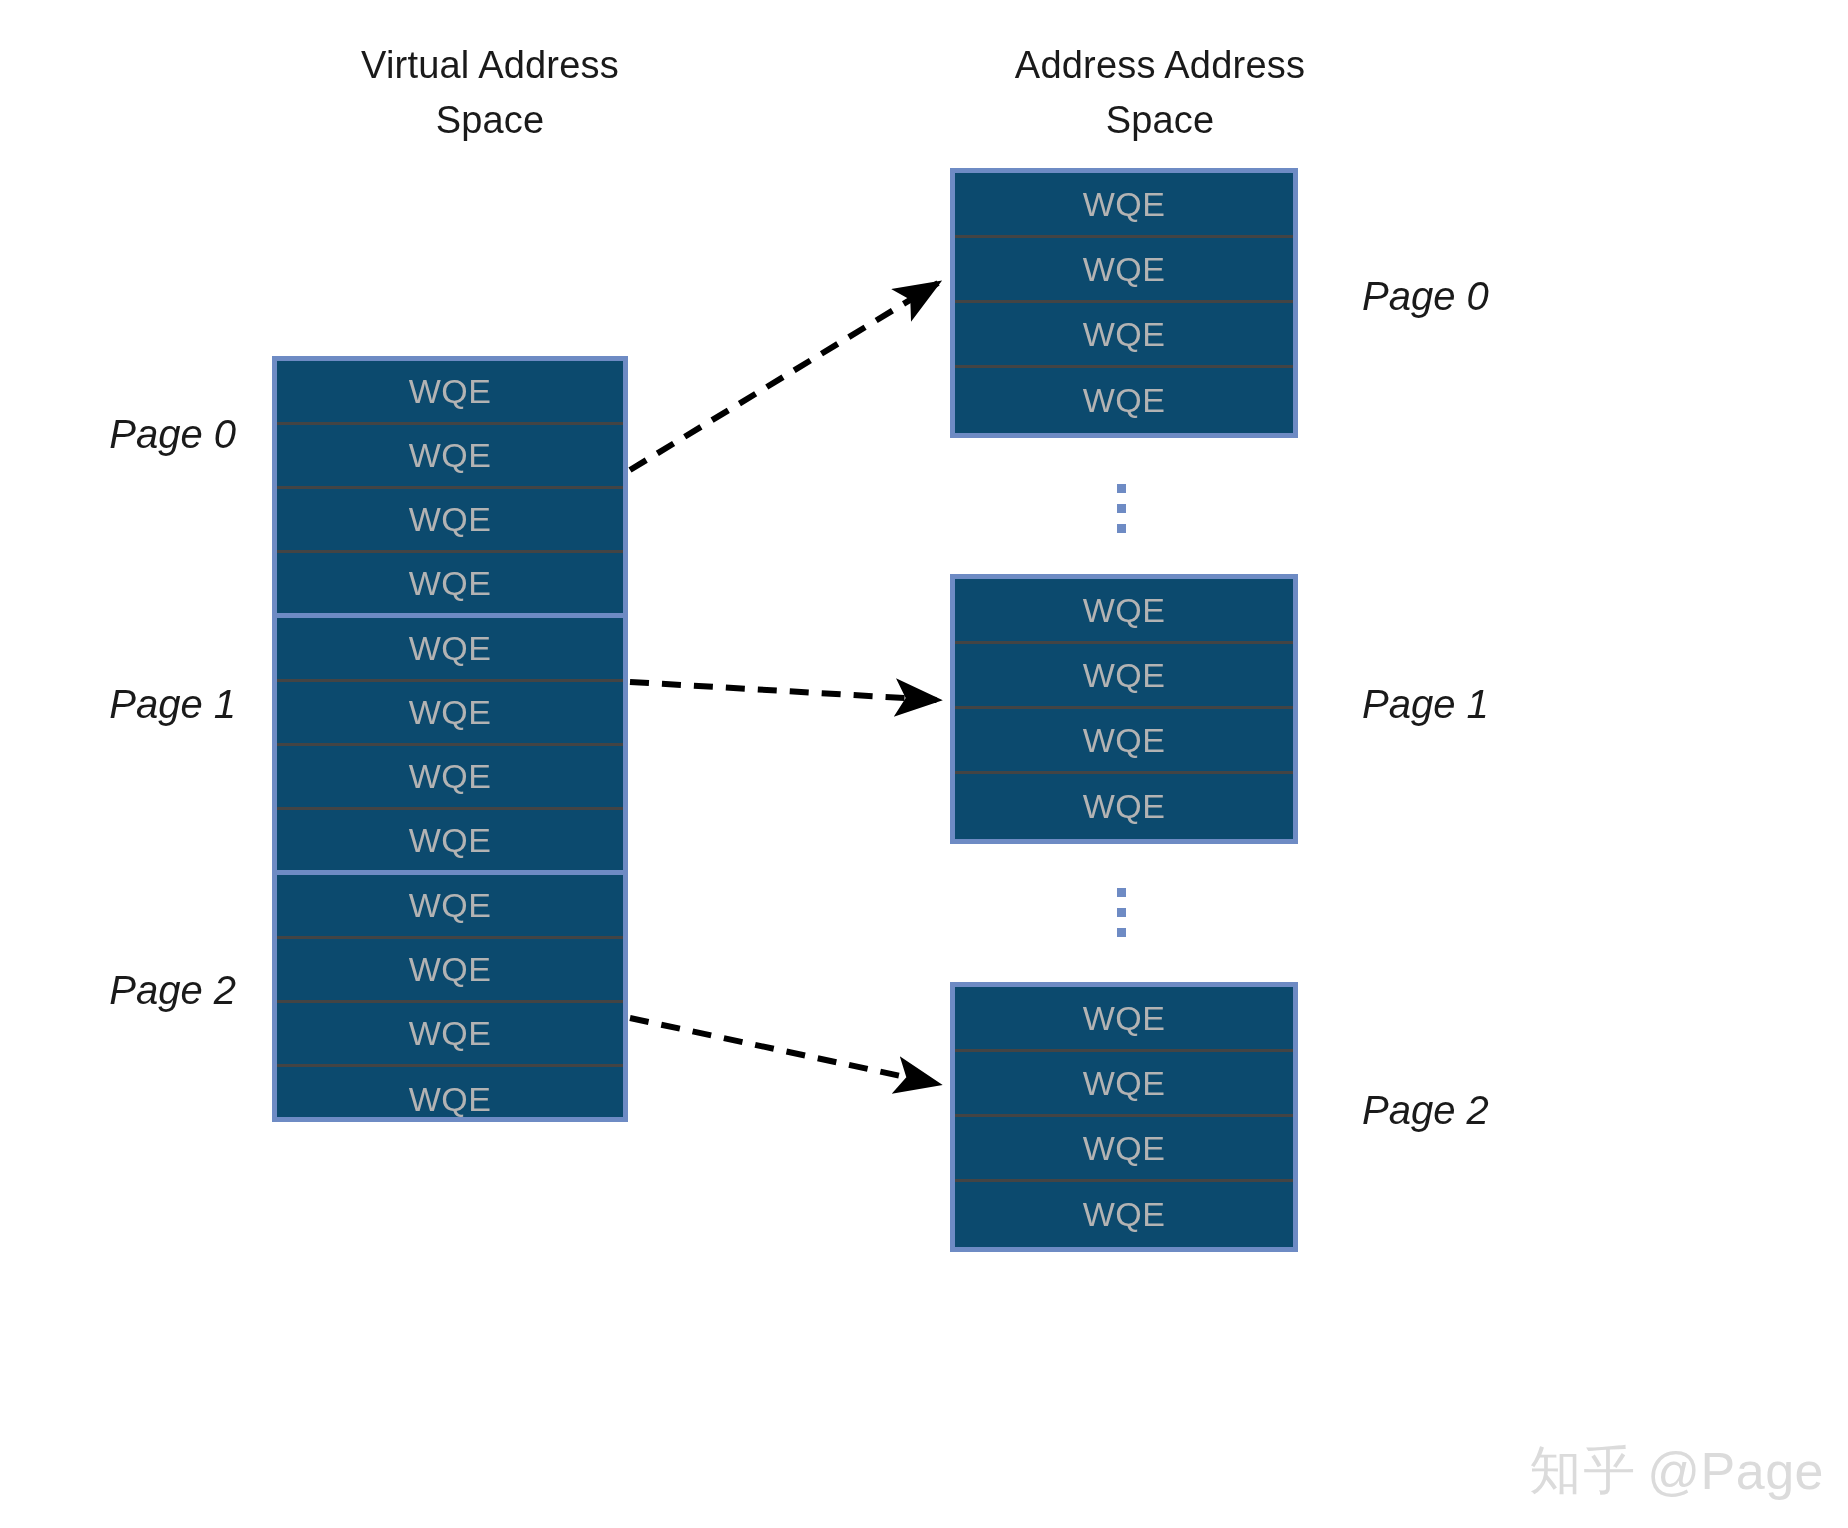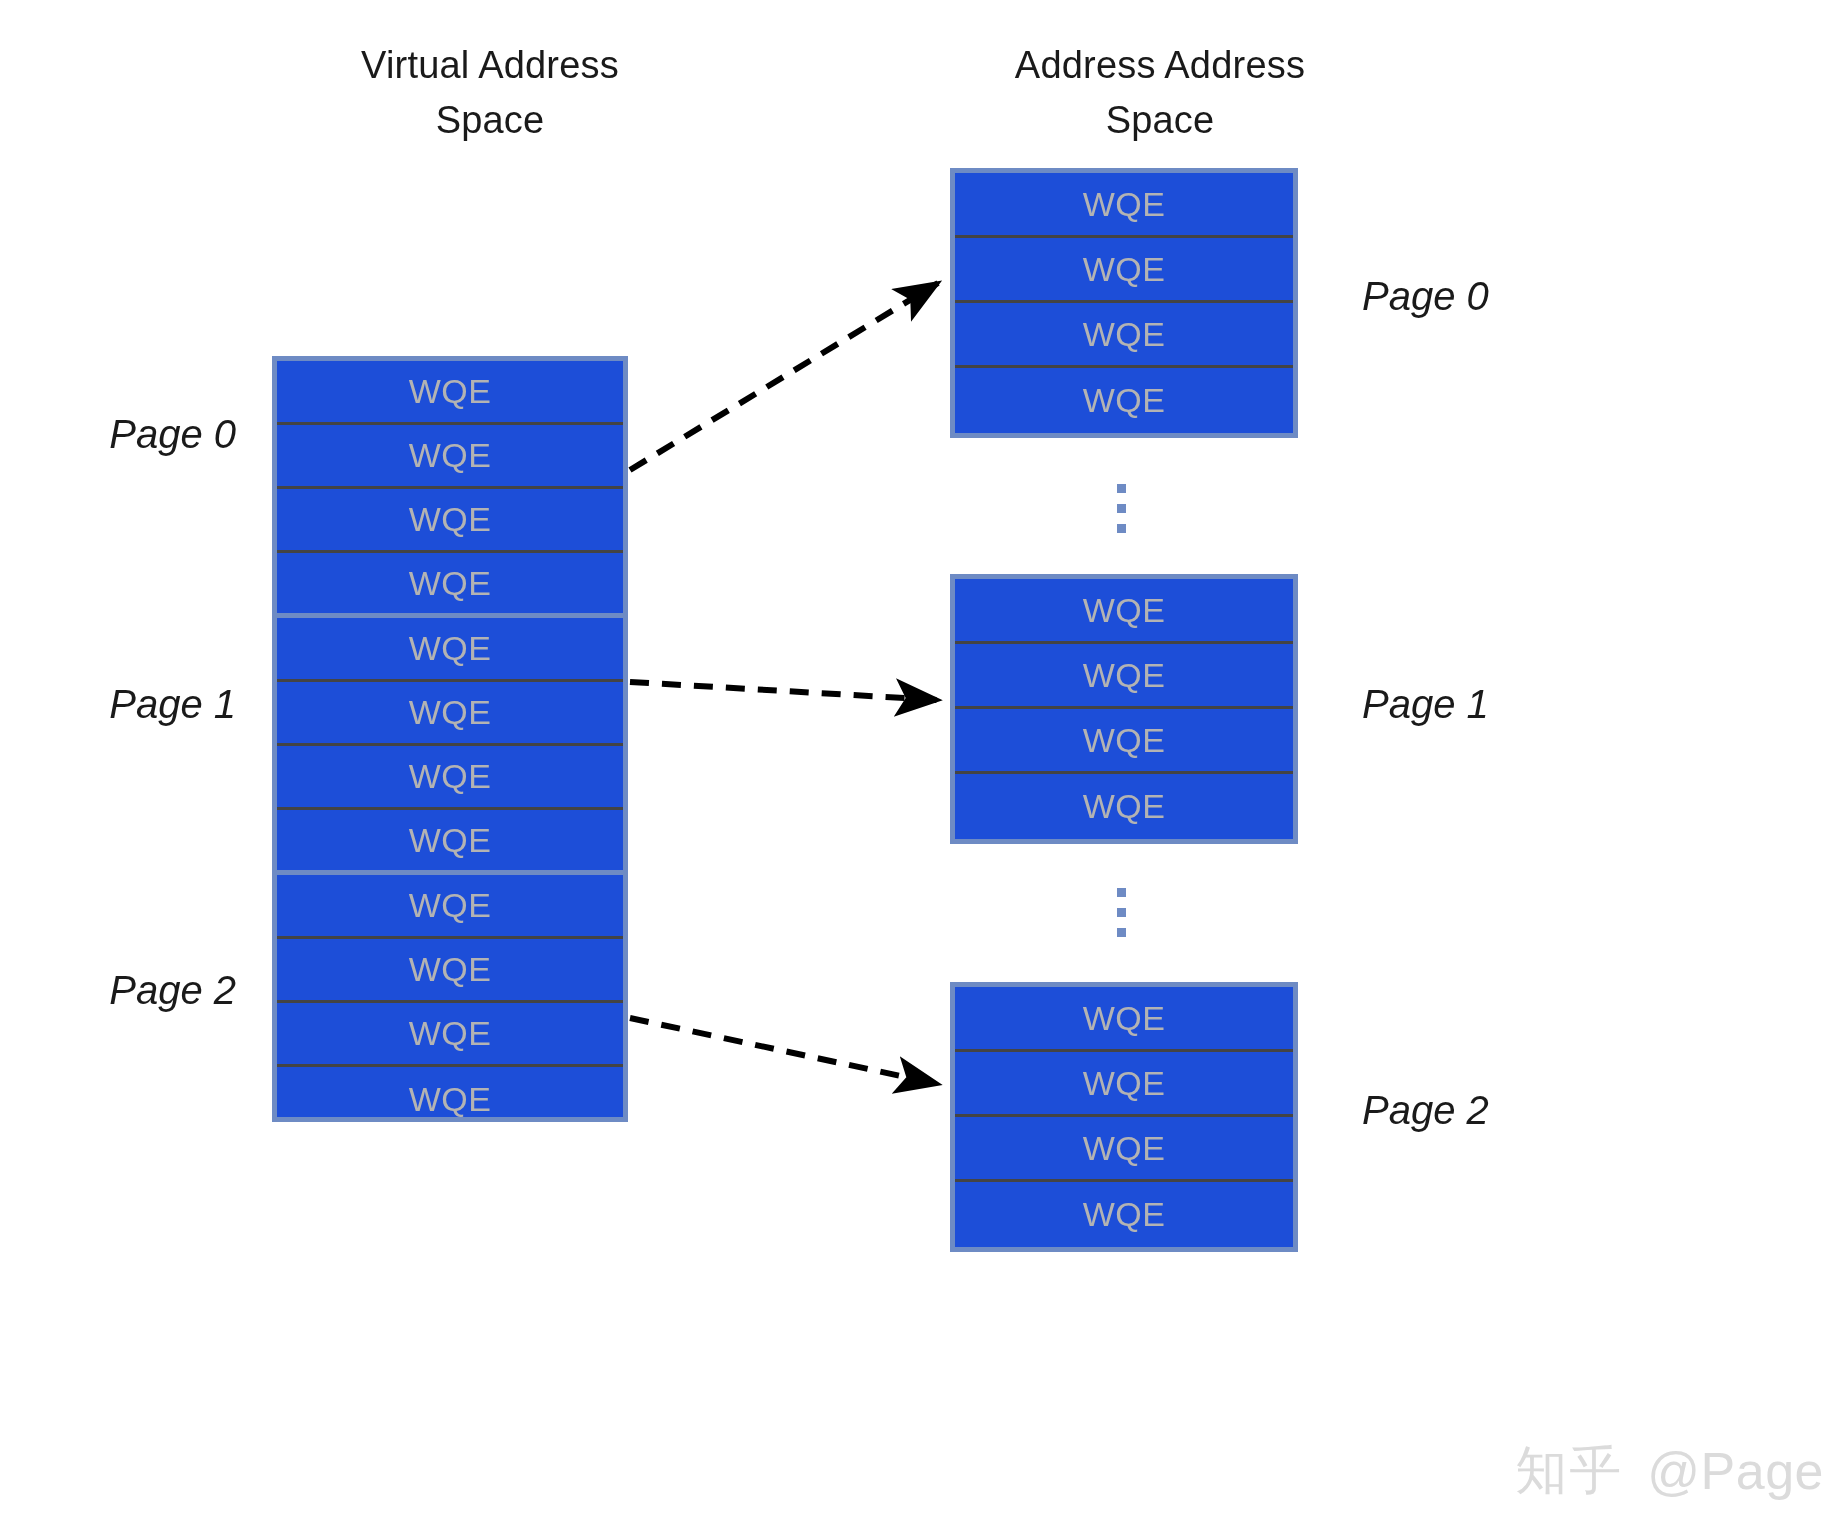--- a/index.html
+++ b/index.html
@@ -29,21 +29,21 @@
     white-space: pre-line;
   }
   #vtitle { left: 180px; top: 38px; width: 620px; }
   #ptitle { left: 850px; top: 38px; width: 620px; }
 
   
   .mem-block {
     position: absolute;
     box-sizing: border-box;
     border: 5px solid #6e8bc4;
-    background: #1d4ed8;
+    background: #0c4a6e;
   }
   .wqe-row {
     box-sizing: border-box;
     display: flex;
     align-items: center;
     justify-content: center;
     border-bottom: 3px solid #444444;
     color: #b3b3b3;
     font-size: 34px;
     letter-spacing: 0.5px;
@@ -85,21 +85,21 @@
     pointer-events: none;
   }
 
   
   #watermark {
     position: absolute;
     right: 24px;
     bottom: 22px;
     display: flex;
     align-items: center;
-    gap: 24px;
+    gap: 10px;
     opacity: 0.92;
   }
   #watermark .zh-logo {
     font-size: 52px;
     color: #d8d8d8;
     font-family: "DejaVu Sans", sans-serif;
     letter-spacing: 2px;
   }
   #watermark .zh-handle {
     font-size: 52px;

